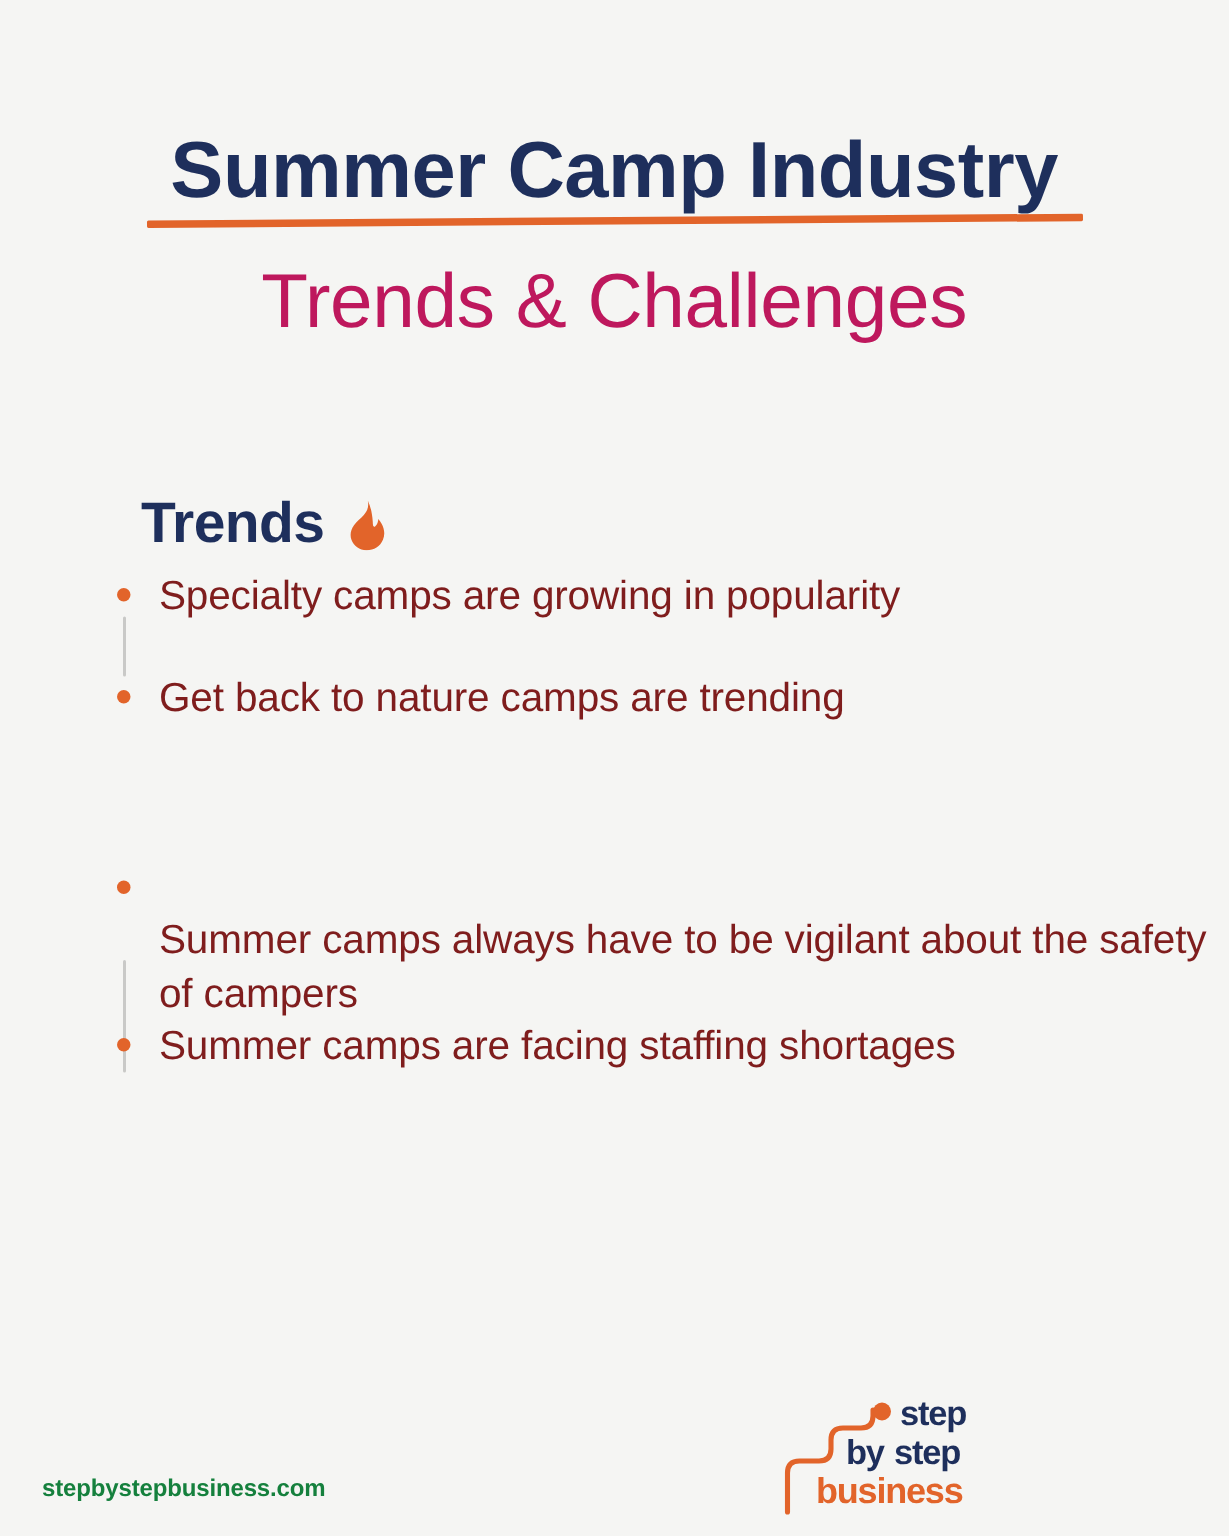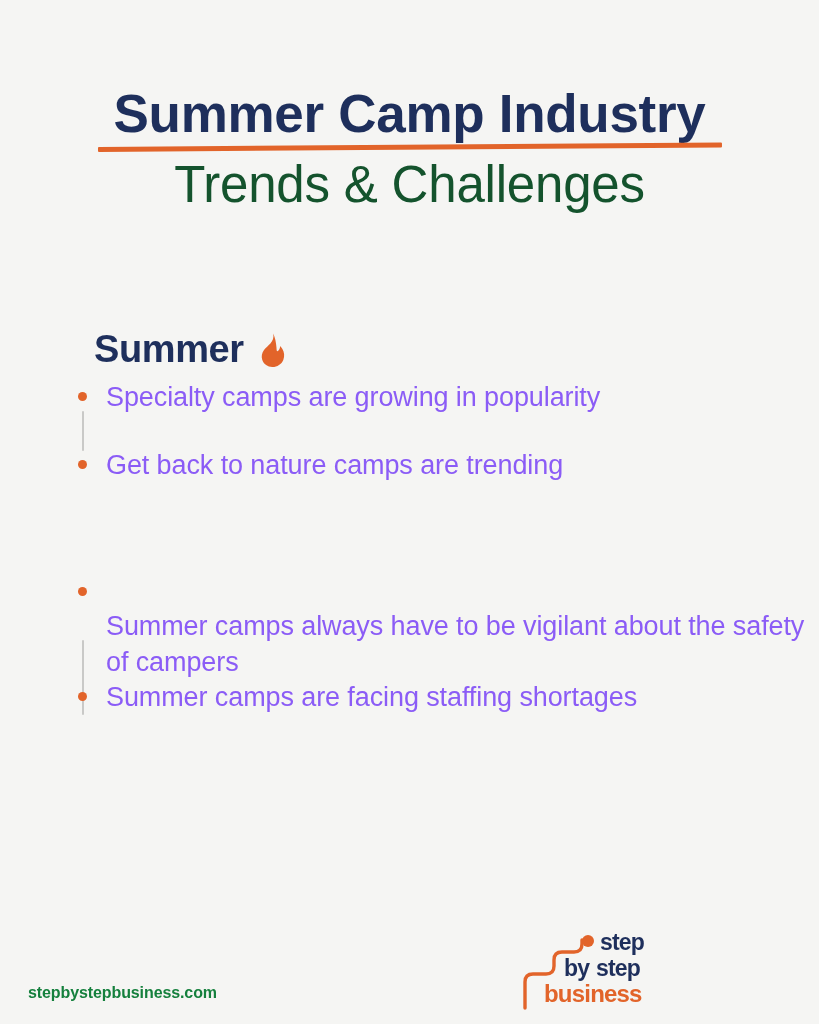--- a/index.html
+++ b/index.html
@@ -55,23 +55,23 @@
     height: 5px;
     background: #e2642a;
     transform: rotate(-0.42deg);
     transform-origin: left center;
     border-radius: 1px;
   }
 
   .title-sub {
     font-size: 51px;
     font-weight: normal;
-    color: #14532d;
+    color: #be185d;
     line-height: 1.1;
-    margin-top: 14px;
+    margin-top: 30px;
     letter-spacing: -0.2px;
   }
 
   
   .section {
     position: absolute;
     left: 72px;
     width: 740px;
   }
 
@@ -107,21 +107,21 @@
   
   .bullets {
     position: relative;
     list-style: none;
   }
 
   .bullet-item {
     position: relative;
     display: block;
     padding-left: 34px;
-    color: #8b5cf6;
+    color: #7f1d1d;
     font-size: 27px;
     line-height: 1.32;
     letter-spacing: -0.1px;
   }
 
   .bullet-dot {
     position: absolute;
     left: 6px;
     top: 12px;
     width: 9px;
@@ -181,21 +181,21 @@
     <div class="title-main-wrap">
       <div class="title-main">Summer Camp Industry</div>
       <div class="title-underline"></div>
     </div>
     <div class="title-sub">Trends &amp; Challenges</div>
   </div>
 
   <div class="section section-trends">
 
     <div class="section-heading">
-      <span class="section-heading-text">Summer</span>
+      <span class="section-heading-text">Trends</span>
       <span class="section-icon">
         <svg width="28" height="34" viewBox="0 0 28 34" aria-hidden="true">
           <path d="M15.2 0.6c0.9 4.2 -0.4 7.3 -2.8 9.9 -2.0 2.2 -4.6 4.0 -6.4 6.6
                    -2.1 3.0 -2.9 6.3 -1.7 9.8 1.5 4.3 5.4 6.9 9.9 7.0
                    4.9 0.1 9.3 -2.6 11.1 -7.0 1.5 -3.7 1.0 -7.4 -0.9 -10.8
                    -0.6 -1.1 -1.4 -2.1 -2.2 -3.1 -0.1 1.9 -0.6 3.5 -2.0 4.8
                    -0.6 0.6 -1.3 0.4 -1.5 -0.4 -0.2 -0.9 -0.1 -1.8 -0.2 -2.7
                    -0.4 -5.6 -1.4 -9.9 -3.3 -14.1z" fill="#e2642a"></path>
         </svg>
       </span>

